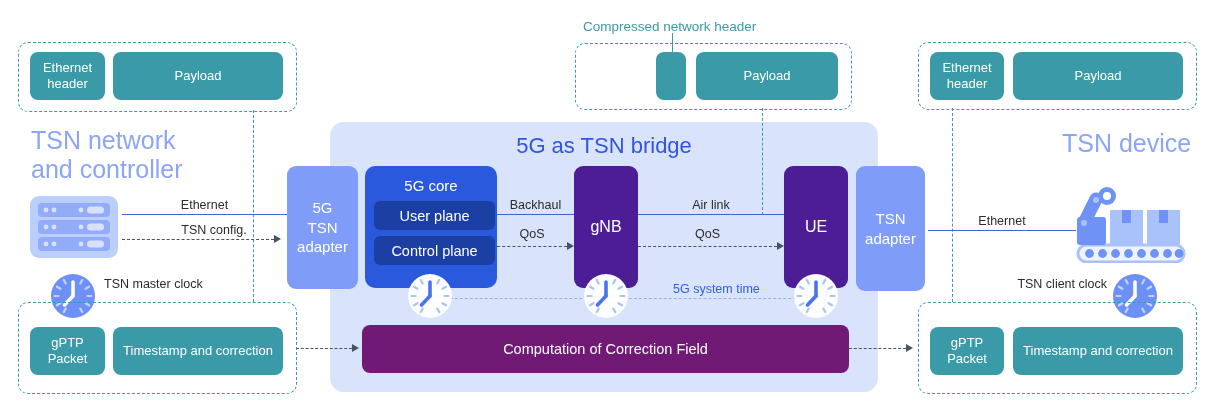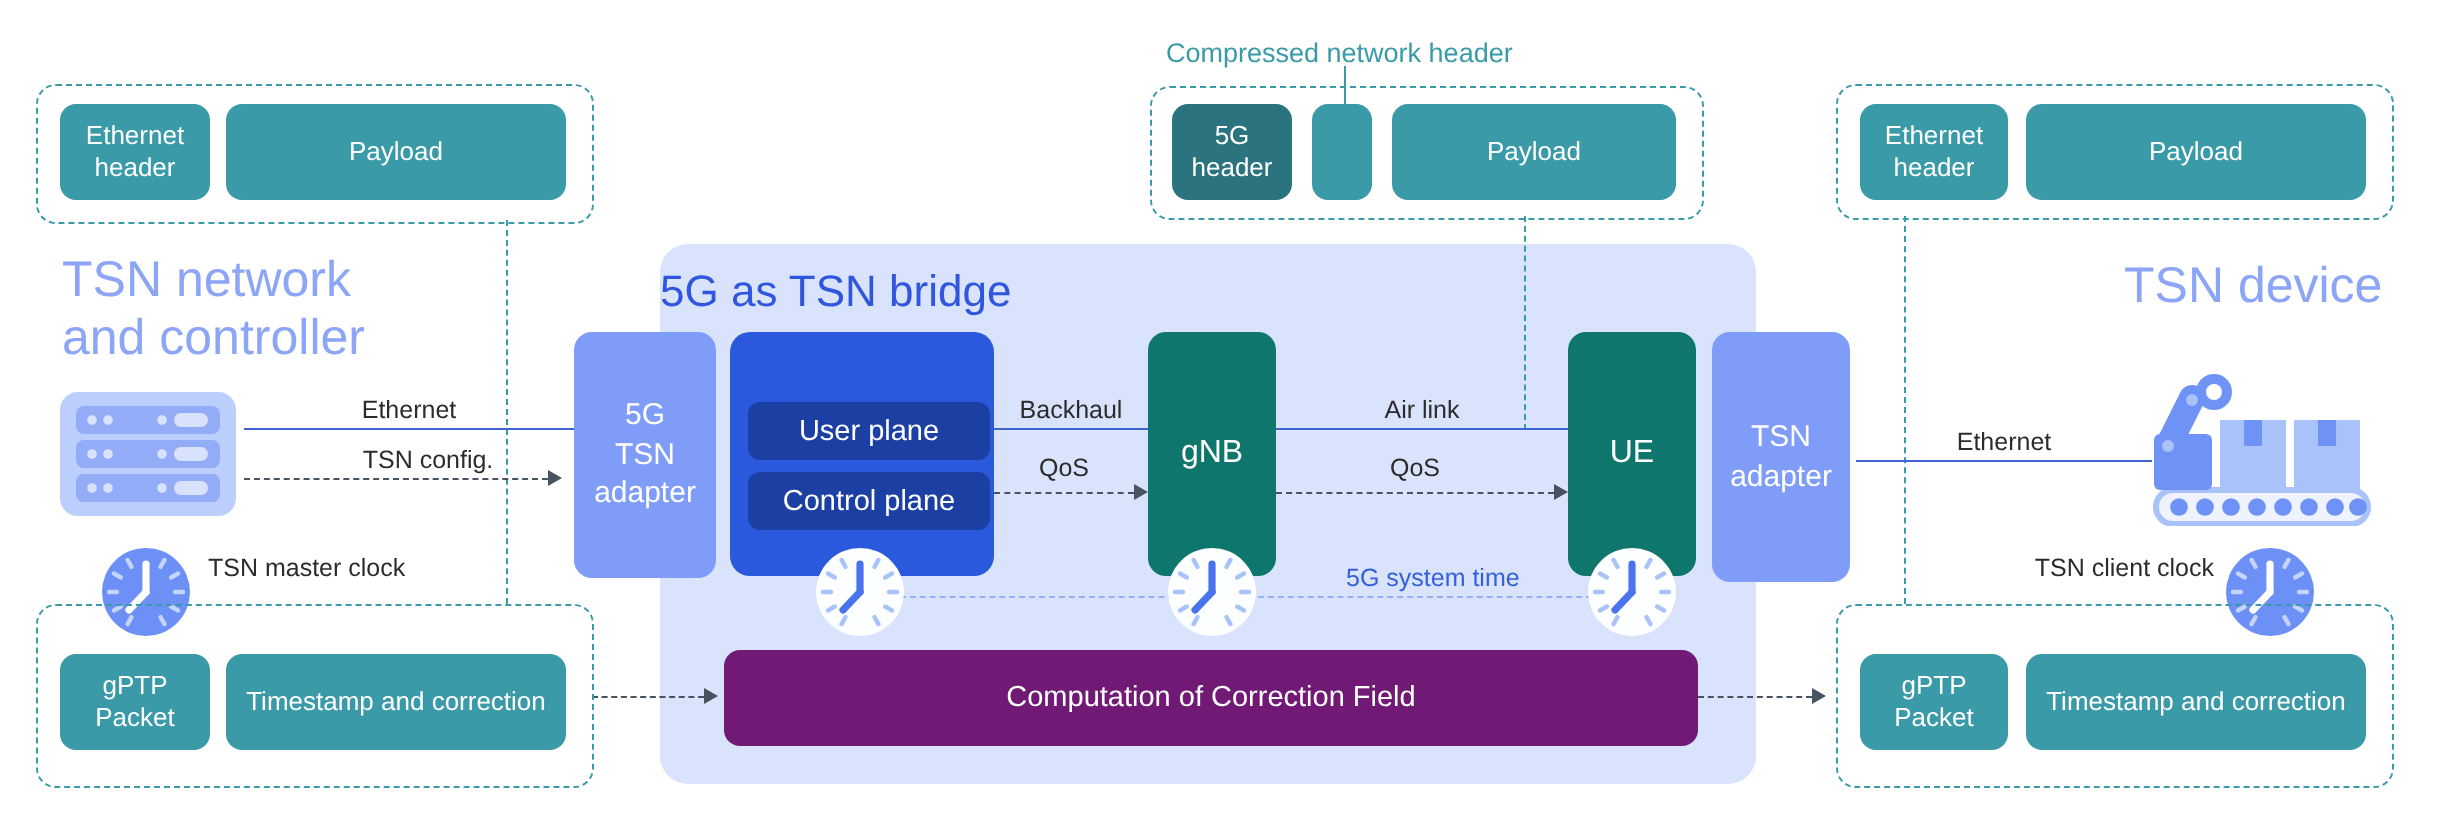--- a/index.html
+++ b/index.html
@@ -23,30 +23,30 @@
   .caption-teal{position:absolute;color:#3a9aa8;font-size:13.5px;white-space:nowrap;}
 
   .big-title{position:absolute;color:#8ca5f6;font-size:25px;line-height:1.16;font-weight:400;}
 
   
   .bridge-container{
     position:absolute;left:330px;top:122px;width:548px;height:270px;
     background:#d9e3fc;border-radius:14px;
   }
   .bridge-title{
-    position:absolute;left:330px;top:133px;width:548px;text-align:left;
+    position:absolute;left:330px;top:133px;width:548px;text-align:center;
     color:#3056df;font-size:22px;
   }
 
   .node{
     position:absolute;border-radius:9px;color:#ffffff;display:flex;align-items:center;
     justify-content:center;text-align:center;box-sizing:border-box;
   }
   .node.peri{background:#7e9cf8;font-size:15px;}
-  .node.royal{background:#0f766e;font-size:16px;}
+  .node.royal{background:#4c1d95;font-size:16px;}
   .prelines{white-space:pre-line;line-height:1.3;}
 
   .core-box{position:absolute;left:365px;top:166px;width:132px;height:122px;background:#2b59dd;border-radius:10px;}
   .core-title{position:absolute;left:365px;top:177px;width:132px;text-align:center;color:#fff;font-size:15px;}
   .plane-box{
     position:absolute;left:374px;width:121px;height:29px;background:#1c3fa4;border-radius:6px;
     color:#fff;font-size:14.5px;display:flex;align-items:center;justify-content:center;
   }
   .computation-bar{
     position:absolute;left:362px;top:325px;width:487px;height:48px;background:#701a75;border-radius:8px;
@@ -81,21 +81,20 @@
   <div class="vteal" style="left:762px;top:108px;height:107px;"></div>
   <div class="vteal" style="left:952px;top:108px;height:194px;"></div>
 
   <div class="pkt-frame" style="left:18px;top:42px;width:277px;height:68px;"></div>
   <div class="teal-box" style="left:30px;top:52px;width:75px;height:48px;">Ethernet header</div>
   <div class="teal-box" style="left:113px;top:52px;width:170px;height:48px;">Payload</div>
 
   <div class="caption-teal" style="left:583px;top:19px;">Compressed network header</div>
   <div class="vteal-solid" style="left:672px;top:33px;height:19px;"></div>
   <div class="pkt-frame" style="left:575px;top:43px;width:275px;height:65px;"></div>
-  <div class="teal-box dark" style="left:586px;top:52px;width:60px;height:48px;">5G header</div>
   <div class="teal-box" style="left:656px;top:52px;width:30px;height:48px;"></div>
   <div class="teal-box" style="left:696px;top:52px;width:142px;height:48px;">Payload</div>
 
   <div class="pkt-frame" style="left:918px;top:42px;width:277px;height:66px;"></div>
   <div class="teal-box" style="left:930px;top:52px;width:74px;height:48px;">Ethernet header</div>
   <div class="teal-box" style="left:1013px;top:52px;width:170px;height:48px;">Payload</div>
 
   <div class="big-title" style="left:31px;top:126px;width:175px;">TSN network and controller</div>
   <div class="big-title" style="left:1062px;top:129px;width:160px;">TSN device</div>
 
@@ -131,20 +130,21 @@
   <div class="link-label" style="left:138px;top:223px;width:152px;">TSN config.</div>
   <div class="dline" style="left:122px;top:239px;width:152px;">
       <span class="head"></span>
     </div>
 
   <div class="node peri prelines" style="left:287px;top:166px;width:71px;height:123px;">5G
 TSN
 adapter</div>
 
   <div class="core-box"></div>
+  <div class="core-title">5G core</div>
   <div class="plane-box" style="top:201px;">User plane</div>
   <div class="plane-box" style="top:236px;">Control plane</div>
 
   <div class="node royal" style="left:574px;top:166px;width:64px;height:122px;">gNB</div>
   <div class="node royal" style="left:784px;top:166px;width:64px;height:122px;">UE</div>
   <div class="node peri prelines" style="left:856px;top:166px;width:69px;height:125px;">TSN
 adapter</div>
 
   <div class="link-label" style="left:497px;top:198px;width:77px;">Backhaul</div>
   <div class="hline" style="left:497px;top:214px;width:77px;"></div>

